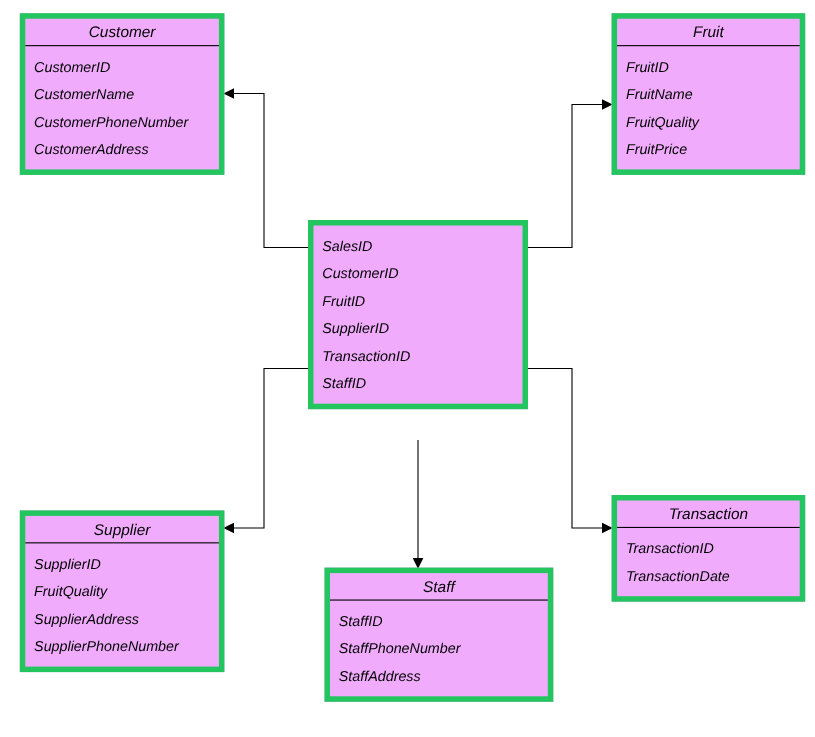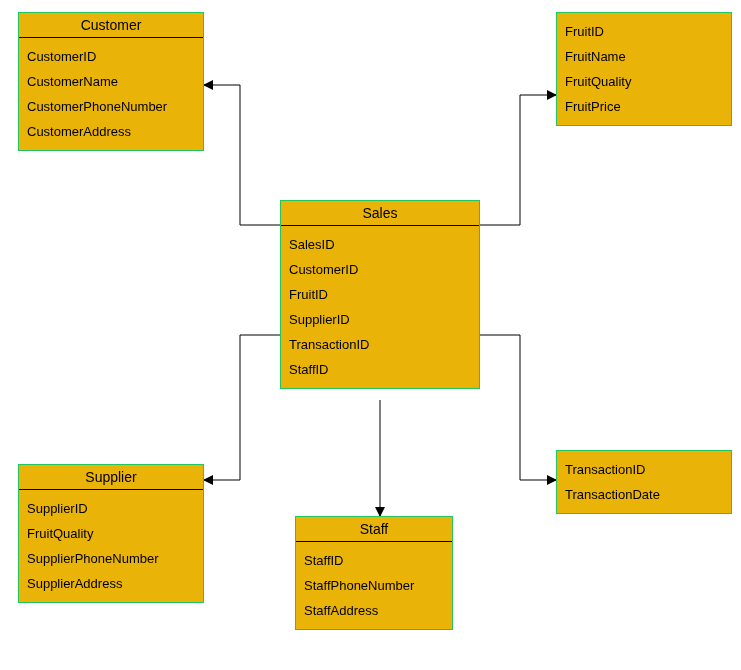--- a/index.html
+++ b/index.html
@@ -6,22 +6,23 @@
     body {
       font-family: Arial, Helvetica, sans-serif;
       font-size: 13px;
       background: #fff;
       width: 741px;
       height: 670px;
       position: relative;
     }
     .entity {
       position: absolute;
-      border: 1px solid #22c55e;
-      background: #eab308;
+      border: 5px solid #22c55e;
+      background: #f0abfc;
+      font-style: italic;
     }
     .entity-title {
       text-align: center;
       border-bottom: 1px solid #000;
       padding: 4px 8px;
       font-size: 14px;
     }
     .entity-attrs {
       padding: 6px 8px;
     }
@@ -62,57 +63,58 @@
   <div class="entity-title">Customer</div>
   <div class="entity-attrs">
     <div>CustomerID</div>
     <div>CustomerName</div>
     <div>CustomerPhoneNumber</div>
     <div>CustomerAddress</div>
   </div>
 </div>
 
 <div class="entity" style="left:556px; top:12px; width:176px;">
+  <div class="entity-title">Fruit</div>
   <div class="entity-attrs">
     <div>FruitID</div>
     <div>FruitName</div>
     <div>FruitQuality</div>
     <div>FruitPrice</div>
   </div>
 </div>
 
 <div class="entity" style="left:280px; top:200px; width:200px;">
-  <div class="entity-title">Sales</div>
   <div class="entity-attrs">
     <div>SalesID</div>
     <div>CustomerID</div>
     <div>FruitID</div>
     <div>SupplierID</div>
     <div>TransactionID</div>
     <div>StaffID</div>
   </div>
 </div>
 
 <div class="entity" style="left:18px; top:420px; width:186px;margin-top:44px;">
   <div class="entity-title">Supplier</div>
   <div class="entity-attrs">
     <div>SupplierID</div>
     <div>FruitQuality</div>
+    <div>SupplierAddress</div>
     <div>SupplierPhoneNumber</div>
-    <div>SupplierAddress</div>
   </div>
 </div>
 
 <div class="entity" style="left:556px; top:450px; width:176px;">
+  <div class="entity-title">Transaction</div>
   <div class="entity-attrs">
     <div>TransactionID</div>
     <div>TransactionDate</div>
   </div>
 </div>
 
-<div class="entity" style="left:295px; top:516px; width:158px;">
+<div class="entity" style="left:295px; top:516px; width:208px;">
   <div class="entity-title">Staff</div>
   <div class="entity-attrs">
     <div>StaffID</div>
     <div>StaffPhoneNumber</div>
     <div>StaffAddress</div>
   </div>
 </div>
 
 </body></html>

